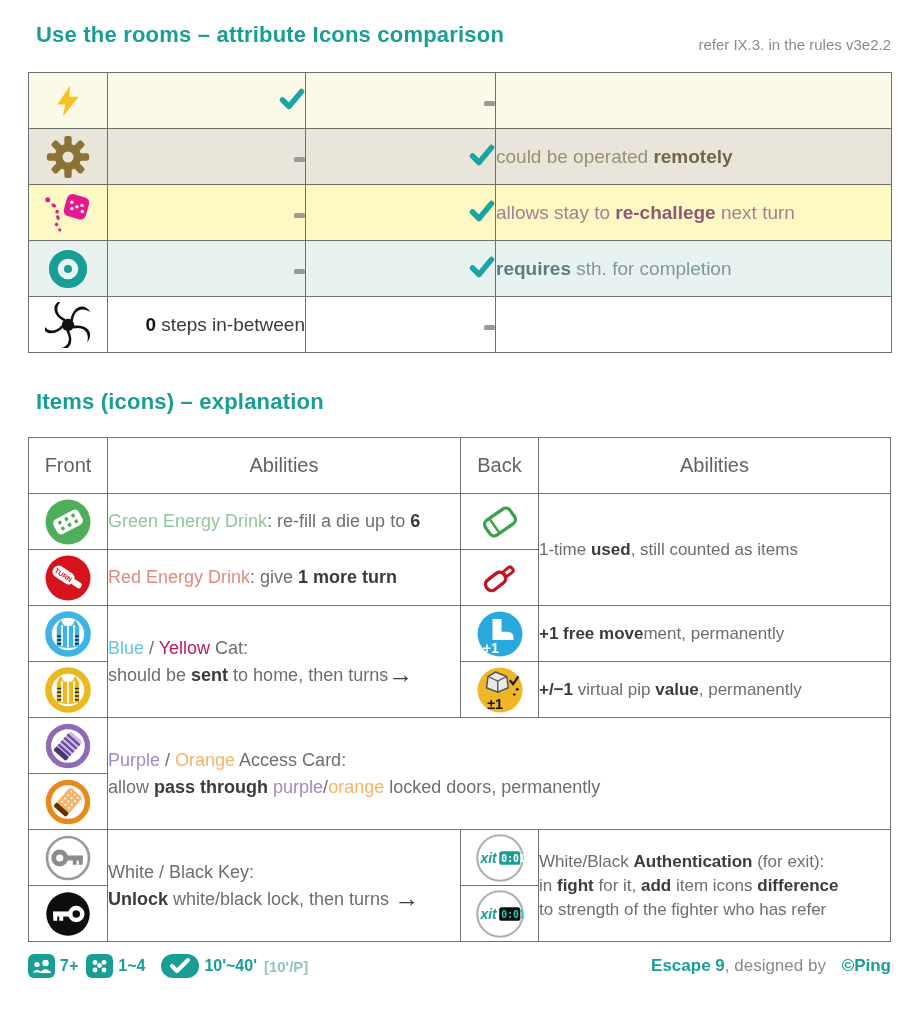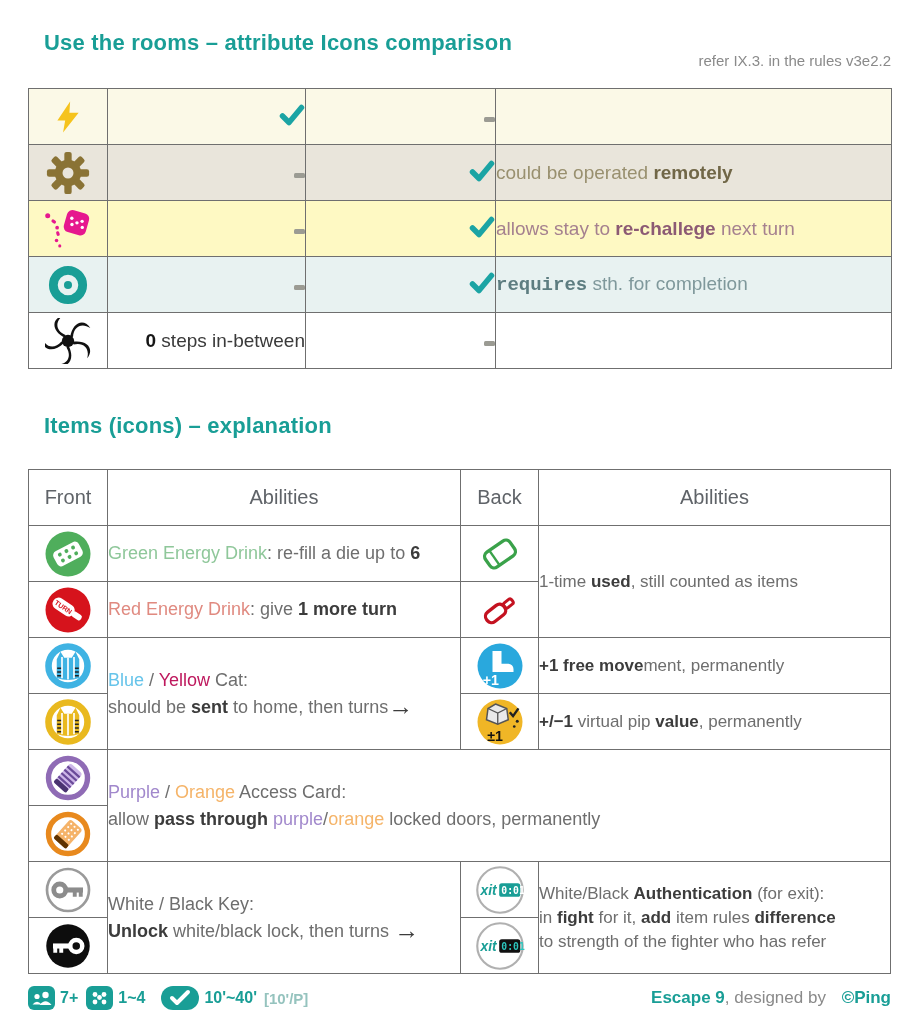--- a/index.html
+++ b/index.html
@@ -5,21 +5,21 @@
   * { box-sizing: border-box; }
   html,body { margin:0; padding:0; }
   body {
     width: 919px; height: 1024px; background:#fff;
     font-family: "Liberation Sans", sans-serif;
     color:#3c3c3c; overflow:hidden;
   }
   .page { padding: 14px 28px 0 28px; }
 
   .head-row { display:flex; justify-content:space-between; align-items:flex-end; margin-bottom:16px; }
-  .sec-title { font-size:22px; font-weight:700; color:#199e96; margin:16px; letter-spacing:.2px; }
+  .sec-title { font-size:22px; font-weight:700; color:#199e96; margin:8px; letter-spacing:.2px; }
   .ref-note { font-size:15px; color:#8a8a8a; padding-bottom:3px; }
 
   table { border-collapse:collapse; table-layout:fixed; width:863px; }
   table.grid { border:1.5px solid #5e5e5e; }
   .grid th, .grid td { border:1px solid #6f6f6f; padding:0; }
   .grid th { font-weight:400; font-size:20px; color:#5f6368; }
   .t1 .hdr th { height:52px; }
   .t2 .hdr th { height:56px; }
   th.thleft { text-align:left; padding-left:18px; }
   .t1 td { height:56px; }
@@ -30,21 +30,21 @@
 
   
   .bg-y { background:#fbf9e7; }
   .bg-t { background:#e9e5db; }
   .bg-p { background:#fef9c3; }
   .bg-c { background:#e8f2f1; }
 
   .feat { font-size:19px; padding-left:18px; vertical-align:middle; }
   .f-olive { color:#99906f; } .f-olive strong { color:#716747; }
   .f-mauve { color:#a5818f; } .f-mauve strong { color:#8c5a74; }
-  .f-slate { color:#7f989b; } .f-slate strong { color:#5d7d80;font-family:Liberation Mono, monospace; }
+  .f-slate { color:#7f989b; } .f-slate strong { color:#5d7d80; }
 
   .dash { display:inline-block; width:11px; height:5px; border-radius:1.5px; background:#9b9b93; }
   .movetext { font-size:19px; color:#3a3a3a; }
   .movetext strong { color:#161616; }
 
   .head2 { margin:28px 0 14px 0; }
 
   .ab  { font-size:18px; color:#6e6e6e; padding-left:18px; vertical-align:middle; line-height:27px; }
   .ab strong, .ab2 strong { color:#3c3c3c; }
   .ab2 { font-size:17px; color:#6e6e6e; padding-left:16px; vertical-align:middle; line-height:24px; }
@@ -387,21 +387,21 @@
       <td class="icell">
         <svg width="52" height="52" viewBox="-16 -16 32 32">
           <circle r="14" fill="#fff" stroke="#b0b0b0" stroke-width="1.3"></circle>
           <text x="-12" y="3" font-style="italic" font-weight="bold" font-size="8.5" fill="#199e96">xit</text>
           <rect x="-0.5" y="-4.2" width="13" height="8.4" rx="1.6" fill="#199e96"></rect>
           <text x="0.8" y="2.6" font-size="6" font-weight="bold" fill="#fff" font-family="DejaVu Sans Mono, monospace">0:01</text>
         </svg>
       </td>
       <td class="ab2" rowspan="2">
         <span>White/Black </span><strong>Authentication</strong><span> (for exit):</span><br>
-        <span>in </span><strong>fight</strong><span> for it, </span><strong>add</strong><span> item rules </span><strong>difference</strong><br>
+        <span>in </span><strong>fight</strong><span> for it, </span><strong>add</strong><span> item icons </span><strong>difference</strong><br>
         <span>to strength of the fighter who has refer</span>
       </td>
     </tr>
 
     <tr>
       <td class="icell">
         <svg width="48" height="48" viewBox="-16 -16 32 32">
           <circle r="14.5" fill="#0d0d0d"></circle>
           <g stroke="#fff" fill="none">
             <circle cx="5.5" cy="0" r="4" stroke-width="3"></circle>

